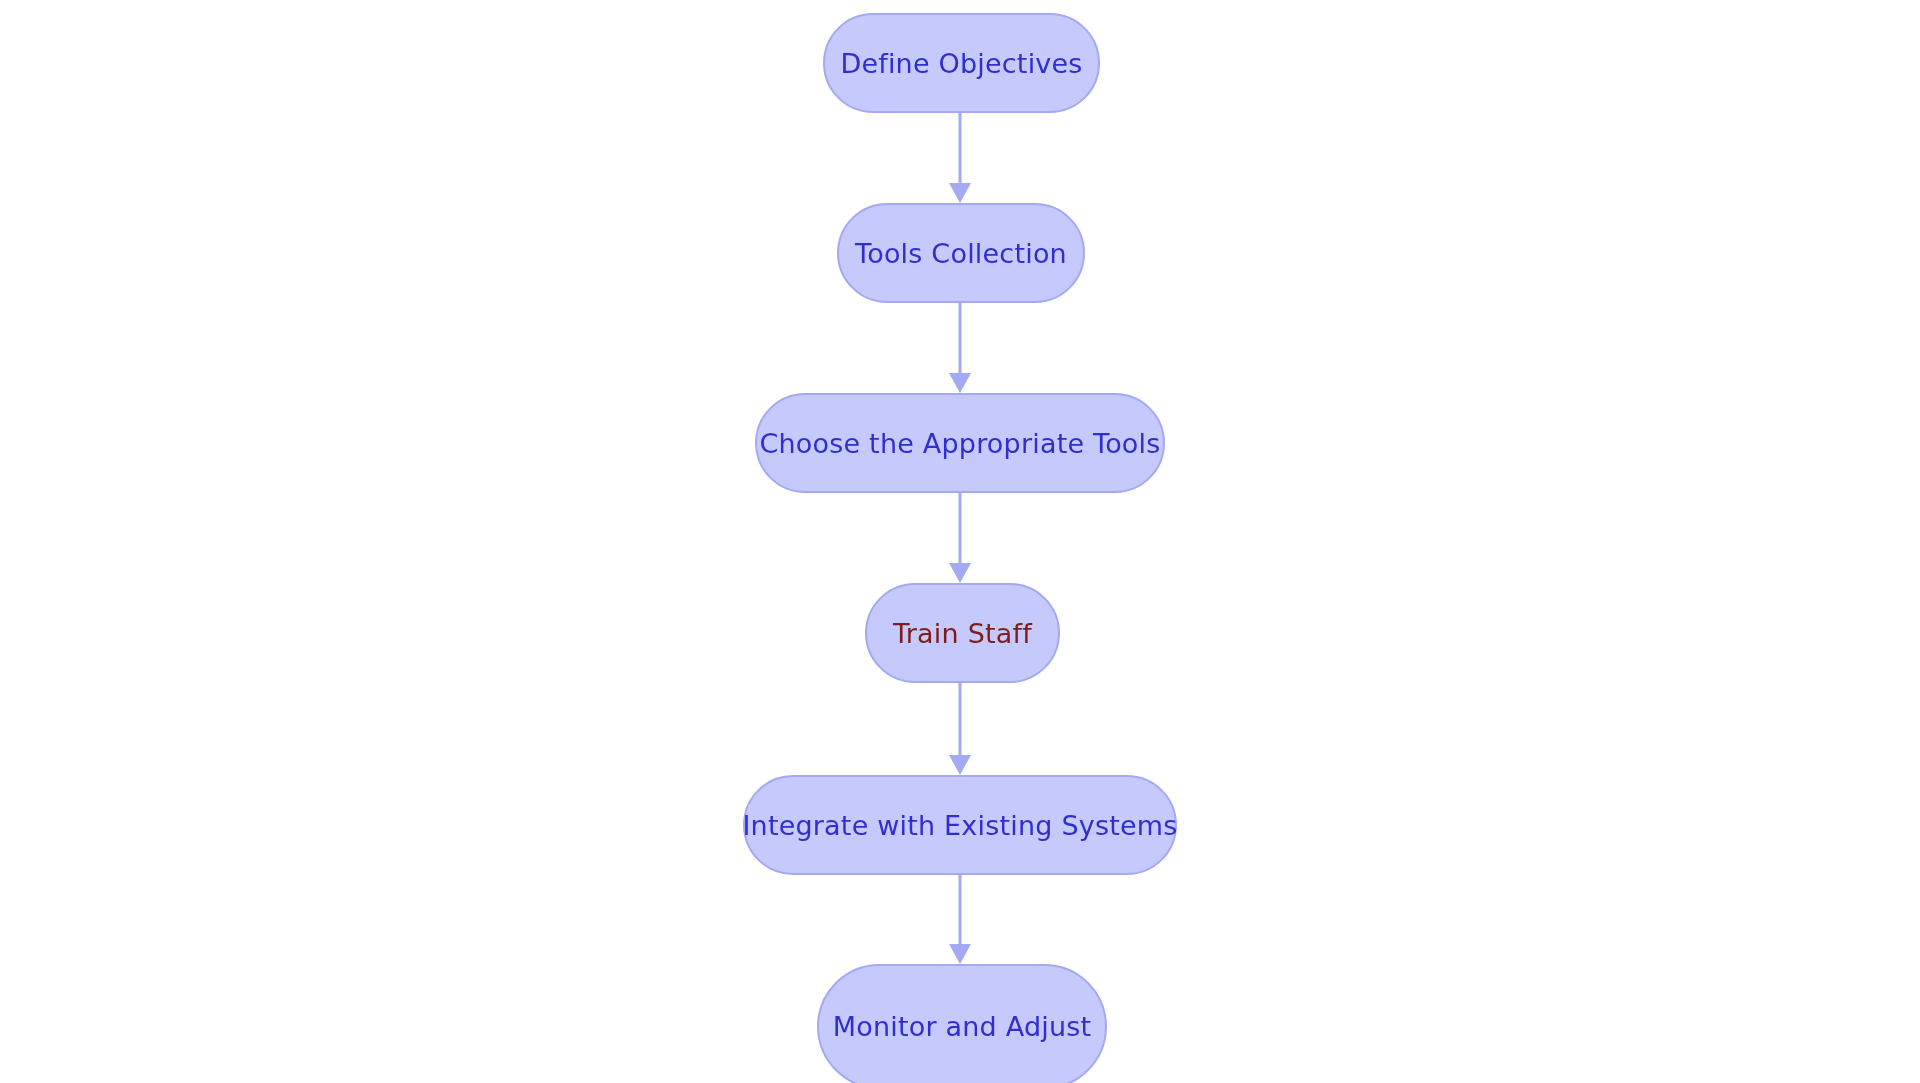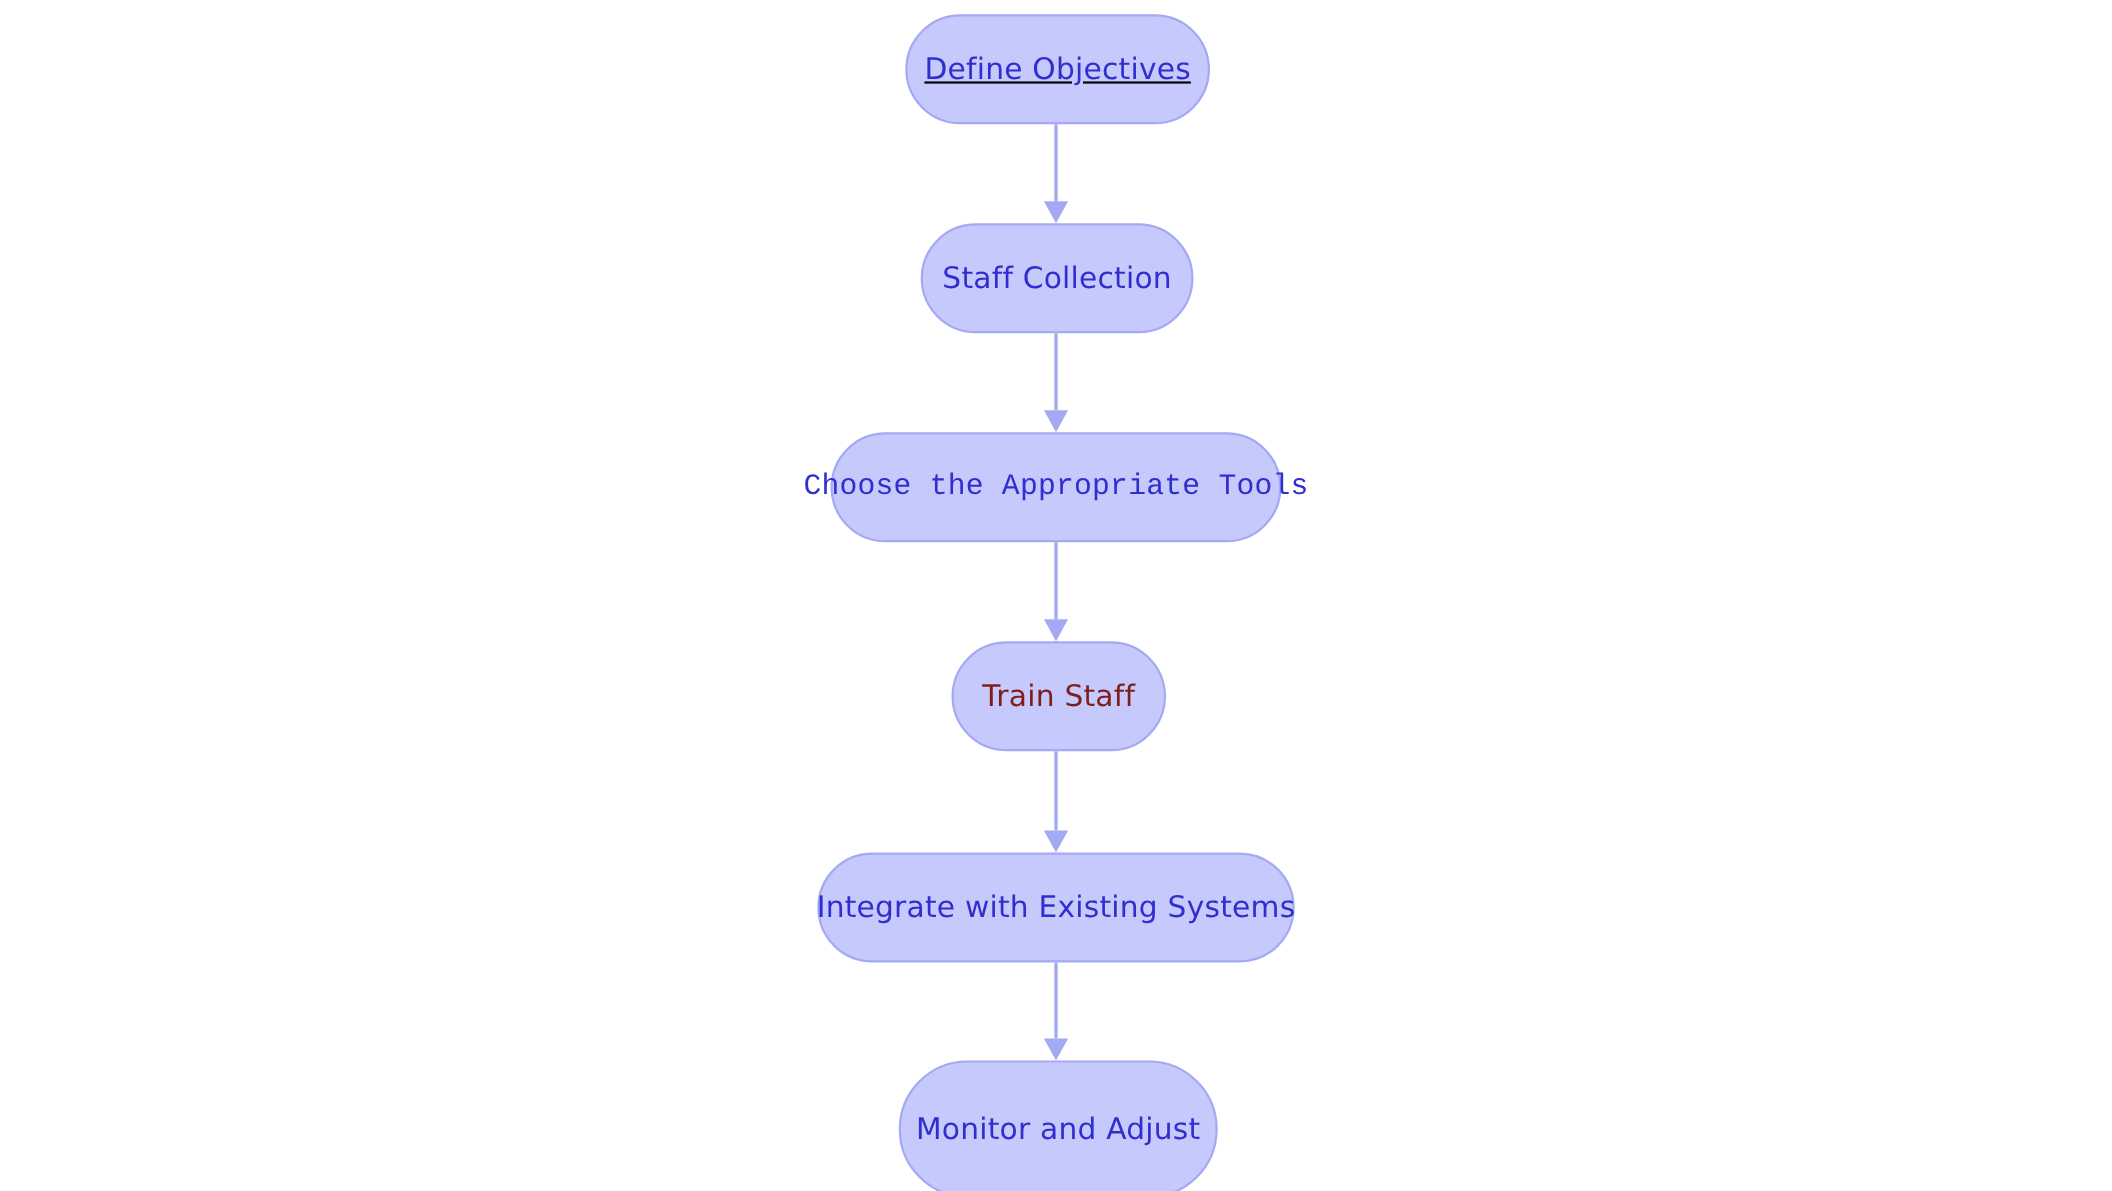--- a/index.html
+++ b/index.html
@@ -77,27 +77,27 @@
         <line x1="960" y1="683" x2="960" y2="755" stroke="#a3a9f2" stroke-width="3"></line>
         <polygon points="949,755 971,755 960,775" fill="#a3a9f2"></polygon>
       </g>
       <g>
         <line x1="960" y1="875" x2="960" y2="944" stroke="#a3a9f2" stroke-width="3"></line>
         <polygon points="949,944 971,944 960,964" fill="#a3a9f2"></polygon>
       </g>
     </svg>
 
   <div id="nodes-layer">
-      <div class="node" style="left: 823px; top: 13px; width: 277px; height: 100px; background: rgb(198, 201, 251); border-color: rgb(163, 169, 242); text-decoration: underline;">
+      <div class="node" style="left: 823px; top: 13px; width: 277px; height: 100px; background: rgb(198, 201, 251); border-color: rgb(163, 169, 242);">
         <span class="node-label" style="color: rgb(47, 47, 208);">Define Objectives</span>
       </div>
       <div class="node" style="left: 837px; top: 203px; width: 248px; height: 100px; background: rgb(198, 201, 251); border-color: rgb(163, 169, 242);">
-        <span class="node-label" style="color: rgb(47, 47, 208);">Staff Collection</span>
+        <span class="node-label" style="color: rgb(47, 47, 208);">Tools Collection</span>
       </div>
-      <div class="node" style="left: 755px; top: 393px; width: 410px; height: 100px; background: rgb(198, 201, 251); border-color: rgb(163, 169, 242); font-family: Liberation Mono, monospace;">
+      <div class="node" style="left: 755px; top: 393px; width: 410px; height: 100px; background: rgb(198, 201, 251); border-color: rgb(163, 169, 242);">
         <span class="node-label" style="color: rgb(47, 47, 208);">Choose the Appropriate Tools</span>
       </div>
       <div class="node" style="left: 865px; top: 583px; width: 195px; height: 100px; background: rgb(198, 201, 251); border-color: rgb(163, 169, 242);">
         <span class="node-label" style="color: #7f1d1d;">Train Staff</span>
       </div>
       <div class="node" style="left: 743px; top: 775px; width: 434px; height: 100px; background: rgb(198, 201, 251); border-color: rgb(163, 169, 242); text-align: center;">
         <span class="node-label" style="color: rgb(47, 47, 208);">Integrate with Existing Systems</span>
       </div>
       <div class="node" style="left: 817px; top: 964px; width: 290px; height: 125px; background: rgb(198, 201, 251); border-color: rgb(163, 169, 242);">
         <span class="node-label" style="color: rgb(47, 47, 208);">Monitor and Adjust</span>

